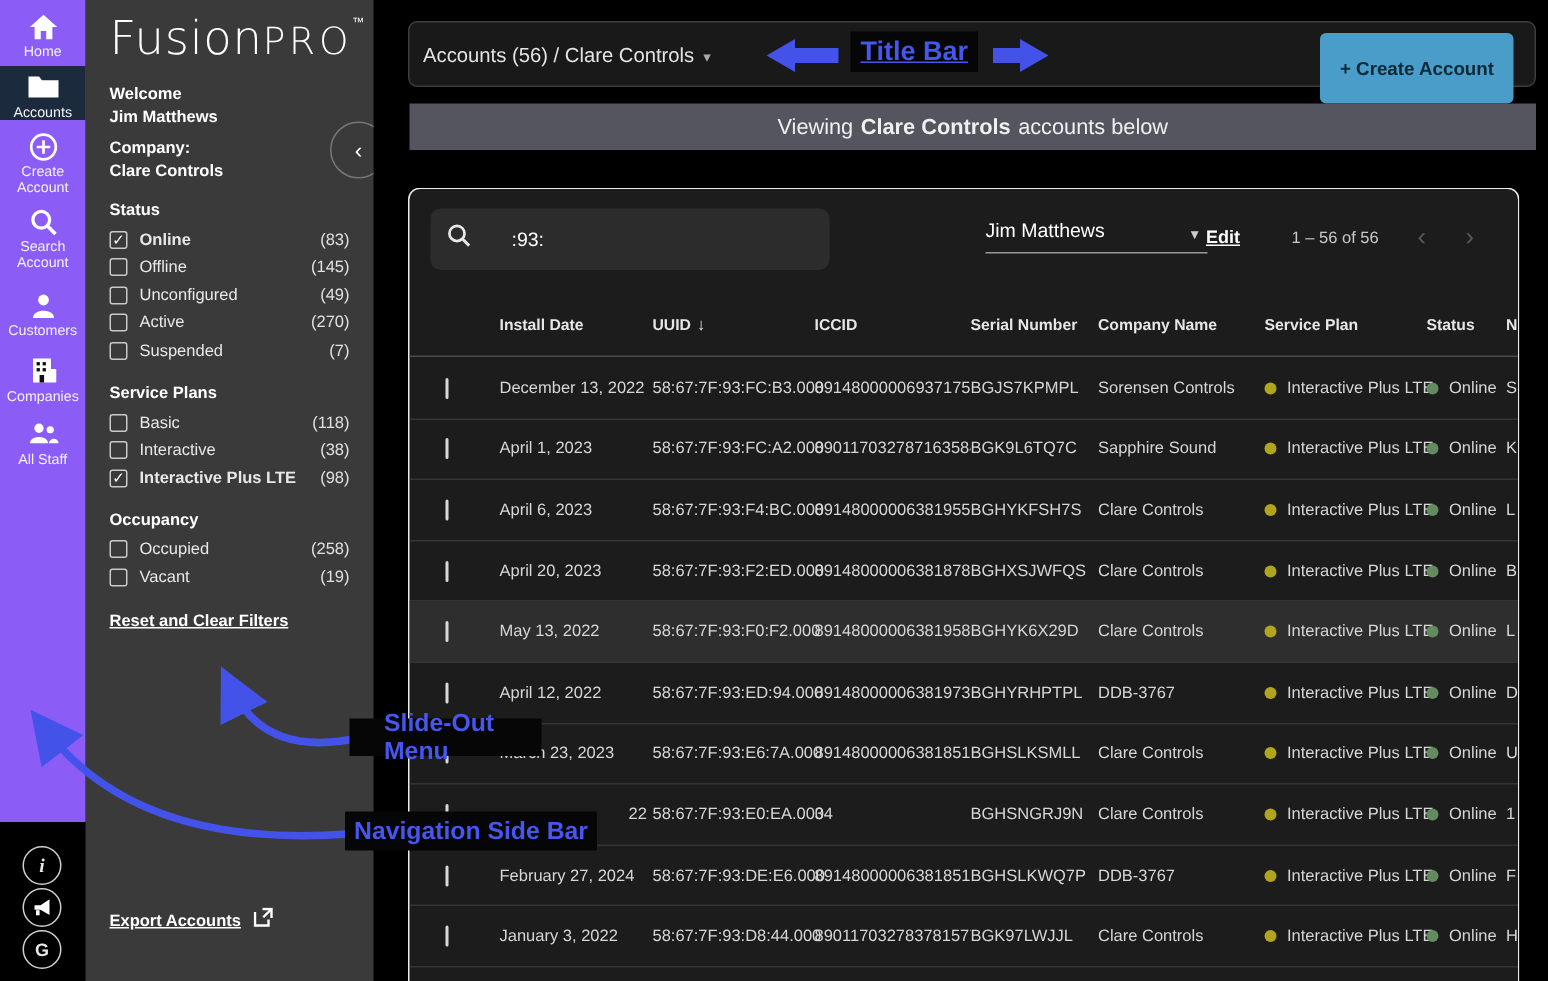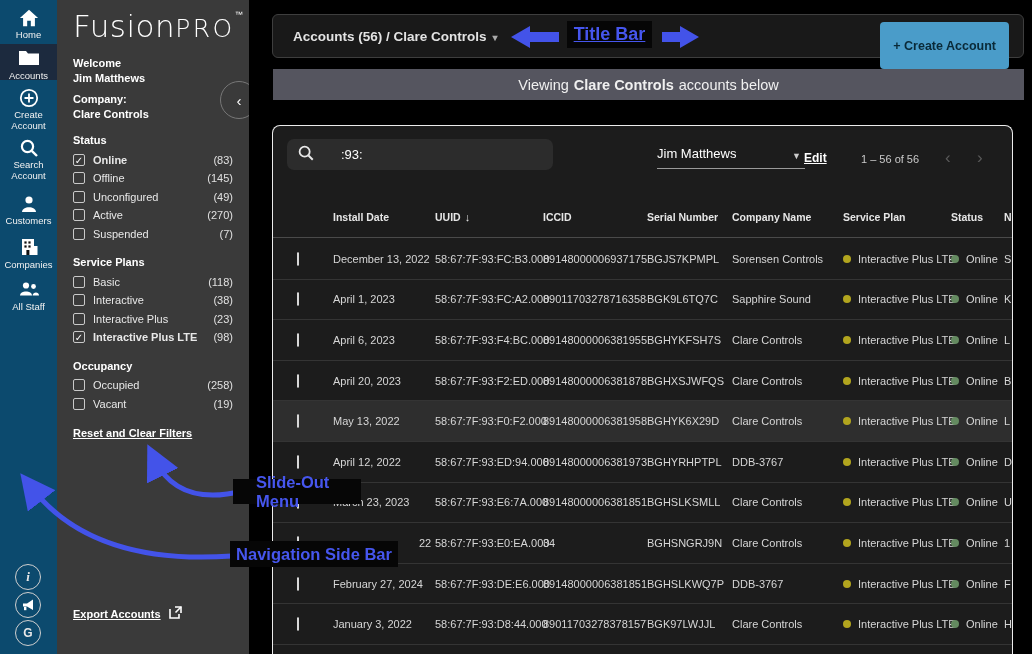--- a/index.html
+++ b/index.html
@@ -1,21 +1,21 @@
 <!DOCTYPE html>
 <html><head>
 <meta charset="utf-8">
 <style>
   * { margin:0; padding:0; box-sizing:border-box; }
   html,body { width:1032px; height:654px; overflow:hidden; background:#000;
     font-family:"Liberation Sans", sans-serif; }
   .stage { position:relative; width:1032px; height:654px; background:#000; }
 
   
-  .sidebar { position:absolute; left:0; top:0; width:57px; height:654px; background:#0c4a6e; z-index:5; }
+  .sidebar { position:absolute; left:0; top:0; width:57px; height:548px; background:#8b5cf6; z-index:5; }
   .nav-item { position:absolute; left:0; width:57px; text-align:center; color:#fff; cursor:pointer; }
   .nav-item .nicon { display:block; margin:0 auto 2px auto; width:22px; height:20px; }
   .nav-item .nlabel { font-size:9.5px; line-height:1.15; display:block; color:#f2f2f2; }
   .nav-item.active { background:#1c2a3e; padding-top:5px; }
   .footer-icon { position:absolute; left:15px; width:26px; height:26px; border:1.5px solid #cfcfcf;
     border-radius:50%; color:#e8e8e8; display:flex; align-items:center; justify-content:center;
     font-size:13px; font-weight:bold; cursor:pointer; }
 
   
   .slideout { position:absolute; left:57px; top:0; width:192px; height:654px; background:#3a3a3a;
@@ -38,34 +38,34 @@
   .export-link { position:absolute; left:16px; top:605px; display:flex; align-items:center; gap:8px; }
   .collapse-btn { position:absolute; left:163px; top:81px; width:38px; height:38px; border:1.5px solid #777;
     border-radius:50%; color:#fff; display:flex; align-items:center; justify-content:center;
     font-size:15px; cursor:pointer; background:transparent; }
 
   
   .main { position:absolute; left:249px; top:0; width:783px; height:654px; background:#000; }
 
   .titlebar { position:absolute; left:23px; top:14px; width:752px; height:44px; background:#191919;
     border:1px solid #3e3e3e; border-radius:6px; display:flex; align-items:center; }
-  .breadcrumb { margin-left:20px; font-size:13.5px; color:#e3e3e3; font-weight:700; cursor:pointer; }
+  .breadcrumb { margin-left:9px; font-size:13.5px; color:#e3e3e3; font-weight:400; cursor:pointer; }
   .breadcrumb .caret { color:#aaa; font-size:10px; margin-left:6px; }
   .create-btn { position:absolute; right:14px; top:7px; height:47px; background:#4a9cc9; color:#0a2a38;
     border:none; border-radius:4px; font-size:12.5px; font-weight:600; padding:0 13px; cursor:pointer;
     font-family:"Liberation Sans", sans-serif; }
 
   .banner { position:absolute; left:24px; top:69px; width:751px; height:31px; background:#55555f;
     color:#f0f0f0; font-size:14.5px; display:flex; align-items:center; justify-content:center; }
   .banner b { font-weight:bold; margin:0 5px; }
 
   .tablecard { position:absolute; left:23px; top:125px; width:741px; height:529px; background:#1c1c1c;
     border:1px solid #ececec; border-bottom:none; border-radius:8px 8px 0 0; overflow:hidden; }
 
-  .search-box { position:absolute; left:14px; top:13px; width:266px; height:31px; background:#2c2c2c;
+  .search-box { position:absolute; left:14px; top:13px; width:266px; height:41px; background:#2c2c2c;
     border-radius:7px; display:flex; align-items:center; }
   .search-box .mag { margin-left:10px; flex:0 0 auto; }
   .search-input { background:transparent; border:none; outline:none; color:#fff; font-size:13px;
     margin-left:26px; width:180px; font-family:"Liberation Sans", sans-serif; }
 
   .user-select { position:absolute; left:384px; top:20px; width:148px; border-bottom:1px solid #9a9a9a;
     color:#fff; font-size:13px; padding-bottom:7px; cursor:pointer; }
   .user-select .caret { position:absolute; right:4px; top:5px; font-size:9px; color:#ccc; }
   .edit-link { position:absolute; left:531px; top:25px; font-size:12px; font-weight:bold; color:#fff;
     text-decoration:underline; cursor:pointer; }
@@ -243,25 +243,20 @@
     <span class="flabel">Basic</span>
     <span class="fcount">(118)</span>
   </div>
 
   <div class="filter-row">
     <span class="cbx"></span>
     <span class="flabel">Interactive</span>
     <span class="fcount">(38)</span>
   </div>
 
-  <div class="filter-row">
-    <span class="cbx"></span>
-    <span class="flabel">Interactive Plus</span>
-    <span class="fcount">(23)</span>
-  </div>
 
   <div class="filter-row checked">
     <span class="cbx"></span>
     <span class="flabel">Interactive Plus LTE</span>
     <span class="fcount">(98)</span>
   </div>
 </div>
   </div>
 
   <div>

